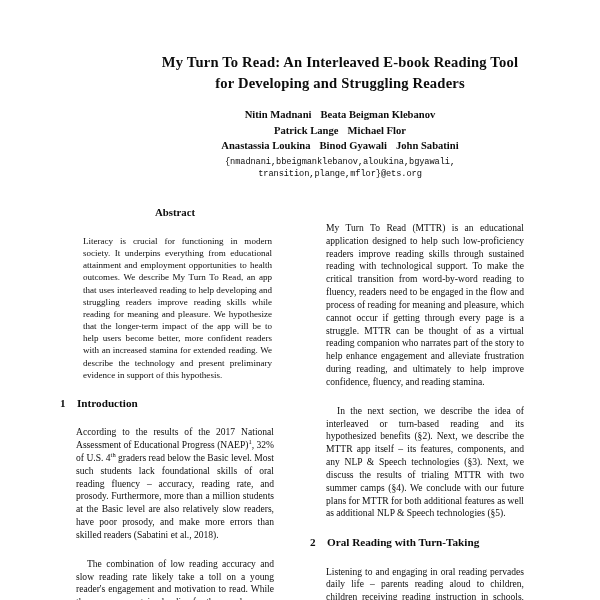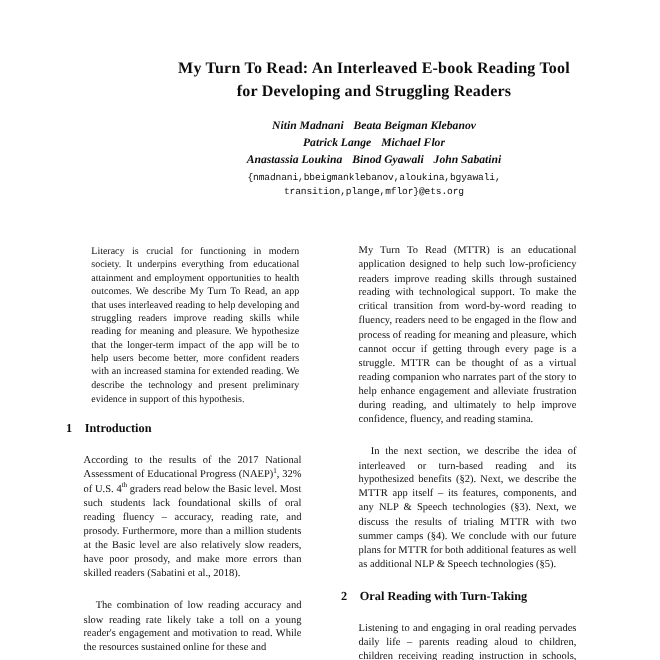--- a/index.html
+++ b/index.html
@@ -37,21 +37,21 @@
   }
   .paper-title .tline { display: block; }
 
   .authors {
     margin-top: 14px;
     font-size: 10.6px;
     font-weight: bold;
     line-height: 1.46;
   }
   .authors .aline { display: block; }
-  .authors .aline .nm { white-space: nowrap; font-style: italic; }
+  .authors .aline .nm { white-space: nowrap; }
   .authors .aline .nm + .nm { margin-left: 9px; }
 
   .affiliation {
     margin-top: 3px;
     font-size: 10.2px;
     line-height: 1.45;
   }
   .emails {
     margin-top: 2px;
     font-family: Liberation Mono, monospace;
@@ -142,20 +142,21 @@
 
     <div class="emails">
       <span class="eline">{nmadnani,bbeigmanklebanov,aloukina,bgyawali,</span>
       <span class="eline">transition,plange,mflor}@ets.org</span>
     </div>
   </div>
 
   <div class="columns">
 
     <div class="col">
+      <div class="abstract-head">Abstract</div>
       <p class="body abs">Literacy is crucial for functioning in modern society. It underpins everything from educational attainment and employment opportunities to health outcomes. We describe My Turn To Read, an app that uses interleaved reading to help developing and struggling readers improve reading skills while reading for meaning and pleasure. We hypothesize that the longer-term impact of the app will be to help users become better, more confident readers with an increased stamina for extended reading. We describe the technology and present preliminary evidence in support of this hypothesis.</p>
 
       <h2 class="section">
         <span class="secnum">1</span>
         <span class="sectitle">Introduction</span>
       </h2>
 
       <p class="body"><span>According to the results of the 2017 National Assessment of Educational Progress (NAEP)</span><sup>1</sup><span>, 32% of U.S. 4</span><sup>th</sup><span> graders read below the Basic level. Most such students lack foundational skills of oral reading fluency – accuracy, reading rate, and prosody. Furthermore, more than a million students </span><span class="ital">at</span><span> the Basic level are also relatively slow readers, have poor prosody, and make more errors than skilled readers (Sabatini et al., 2018).</span></p>
 
       <p class="body">The combination of low reading accuracy and slow reading rate likely take a toll on a young reader's engagement and motivation to read. While the resources sustained online for these and</p>

